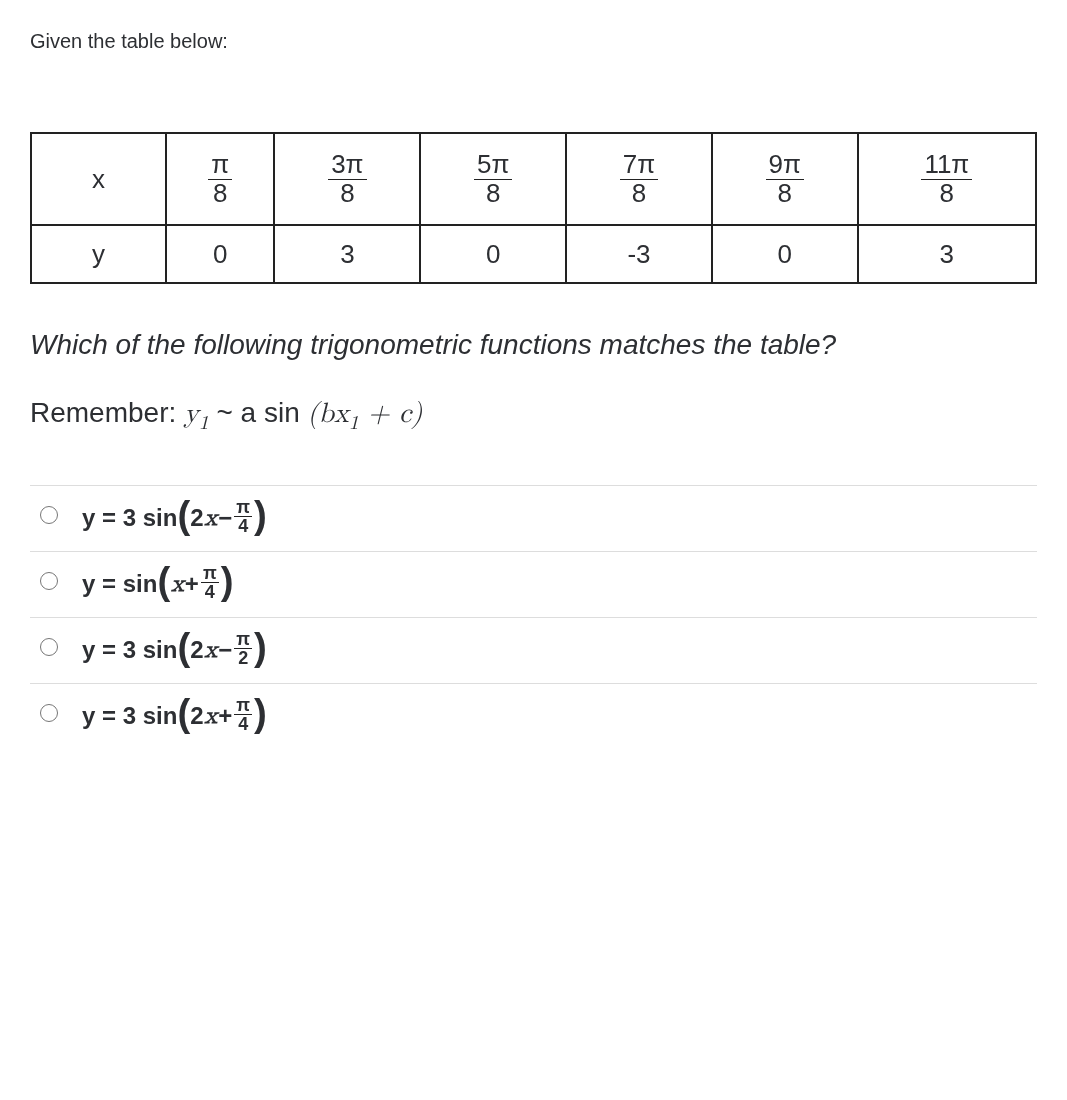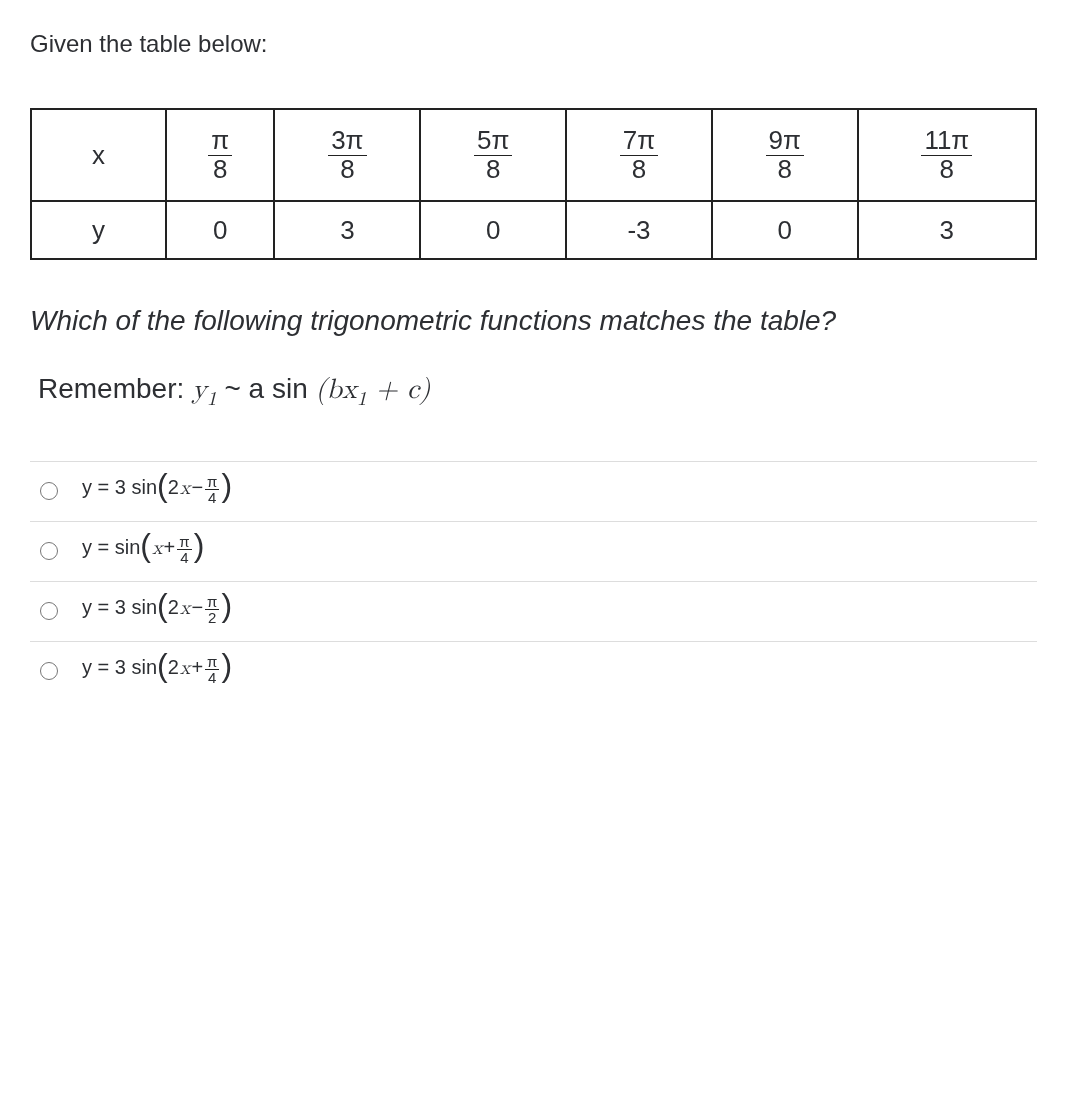--- a/index.html
+++ b/index.html
@@ -8,22 +8,22 @@
     body {
       margin: 0;
       padding: 30px;
       font-family: -apple-system, 'Segoe UI', 'Helvetica Neue', Arial, sans-serif;
       font-size: 28px;
       color: #2d2f33;
       width: 1067px;
       background: #fff;
     }
     .prompt-text {
-      margin: 0 0 50px 0;
-      font-size: 24px;
+      margin: 0 0 79px 0;
+      font-size: 20px;
     }
     table {
       border-collapse: collapse;
       width: 100%;
       margin-bottom: 40px;
     }
     td {
       border: 2px solid #222;
       text-align: center;
       vertical-align: middle;
@@ -65,21 +65,21 @@
     }
     .ifrac .den {
       padding: 0 2px;
     }
     .question-text {
       margin: 0 0 30px 0;
       line-height: 1.5;
       font-style: italic;
     }
     .remember {
-      margin: 0 0 50px 8px;
+      margin: 0 0 50px 0;
     }
     .remember .math {
       font-style: italic;
       font-family: 'Cambria Math', 'Latin Modern Math', 'Times New Roman', serif;
     }
     .sub {
       font-size: 0.7em;
       vertical-align: sub;
     }
     .options {
@@ -93,24 +93,25 @@
     }
     .option-row input[type="radio"] {
       width: 18px;
       height: 18px;
       margin: 0 24px 0 4px;
       accent-color: #888;
       align-self: flex-start;
       margin-top: 6px;
     }
     .option-label {
-      font-size: 20px;
+      font-size: 24px;
       display: flex;
-      align-items: flex-start;
+      align-items: center;
       flex-wrap: nowrap;
+      font-weight: bold;
     }
     .option-label .math-it {
       font-style: italic;
       font-family: 'Cambria Math', 'Latin Modern Math', 'Times New Roman', serif;
       margin: 0 1px;
     }
     .bigparen {
       font-size: 1.6em;
       line-height: 0.8;
       vertical-align: middle;

